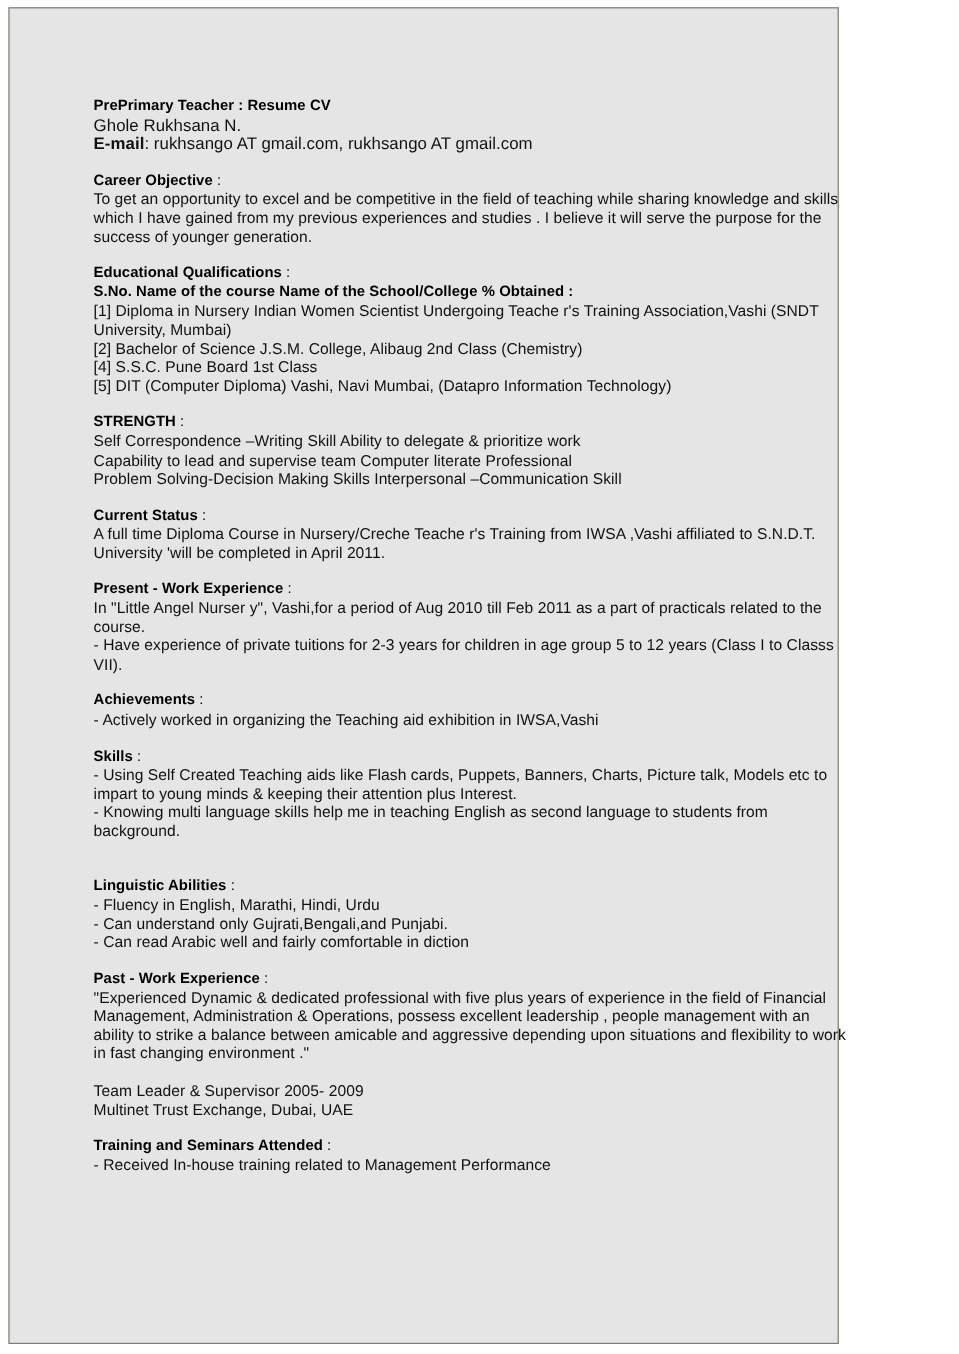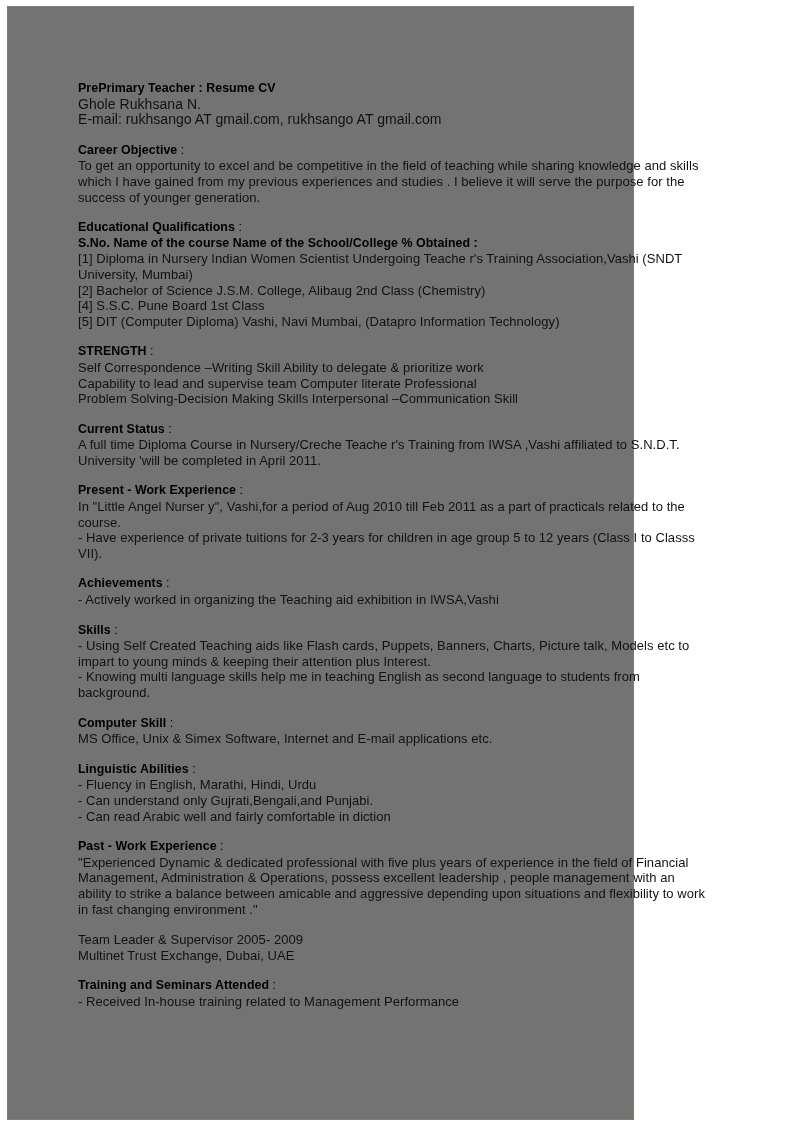--- a/index.html
+++ b/index.html
@@ -10,24 +10,24 @@
   body {
     width: 799px;
     height: 1128px;
     overflow: hidden;
     font-family: "Liberation Sans", "DejaVu Sans", sans-serif;
   }
   .page-frame {
     position: absolute;
     left: 7px;
     top: 6px;
-    width: 627px;
+    width: 692px;
     height: 1114px;
     border: 1px solid #7d7d6b;
-    background: #737373;
+    background: #e5e5e5;
     box-sizing: border-box;
   }
   .doc-body {
     position: absolute;
     left: 70px;
     top: 74px;
     width: 632px;
   }
   .block {
     margin: 0 0 0 0;
@@ -54,21 +54,21 @@
     font-size: 12.4px;
     line-height: 15.6px;
     font-weight: bold;
     color: #000000;
     letter-spacing: 0.05px;
   }
   .heading .colon {
     font-weight: normal;
   }
   .inline-bold {
-    font-weight: normal;
+    font-weight: bold;
   }
 </style>
 </head>
 <body>
 
 <div class="page-frame">
   <div class="doc-body">
 
     <div class="block">
       <div class="heading">PrePrimary Teacher : Resume CV</div>
@@ -114,24 +114,20 @@
           <div class="heading"><span>Achievements</span><span class="colon"> :</span></div>
           <p class="para">- Actively worked in organizing the Teaching aid exhibition in IWSA,Vashi</p>
         </div>
         <div class="spacer"></div>
         <div class="block">
           <div class="heading"><span>Skills</span><span class="colon"> :</span></div>
           <p class="para">- Using Self Created Teaching aids like Flash cards, Puppets, Banners, Charts, Picture talk, Models etc to impart to young minds &amp; keeping their attention plus Interest.</p>
           <p class="para">- Knowing multi language skills help me in teaching English as second language to students from background.</p>
         </div>
         <div class="spacer"></div>
-        <div class="block">
-          <div class="heading"><span>Computer Skill</span><span class="colon"> :</span></div>
-          <p class="para">MS Office, Unix &amp; Simex Software, Internet and E-mail applications etc.</p>
-        </div>
         <div class="spacer"></div>
         <div class="block">
           <div class="heading"><span>Linguistic  Abilities</span><span class="colon"> :</span></div>
           <p class="para">- Fluency in English, Marathi, Hindi, Urdu</p>
           <p class="para">- Can understand only Gujrati,Bengali,and Punjabi.</p>
           <p class="para">- Can read Arabic well and fairly comfortable in diction</p>
         </div>
         <div class="spacer"></div>
         <div class="block">
           <div class="heading"><span>Past - Work Experience</span><span class="colon"> :</span></div>

